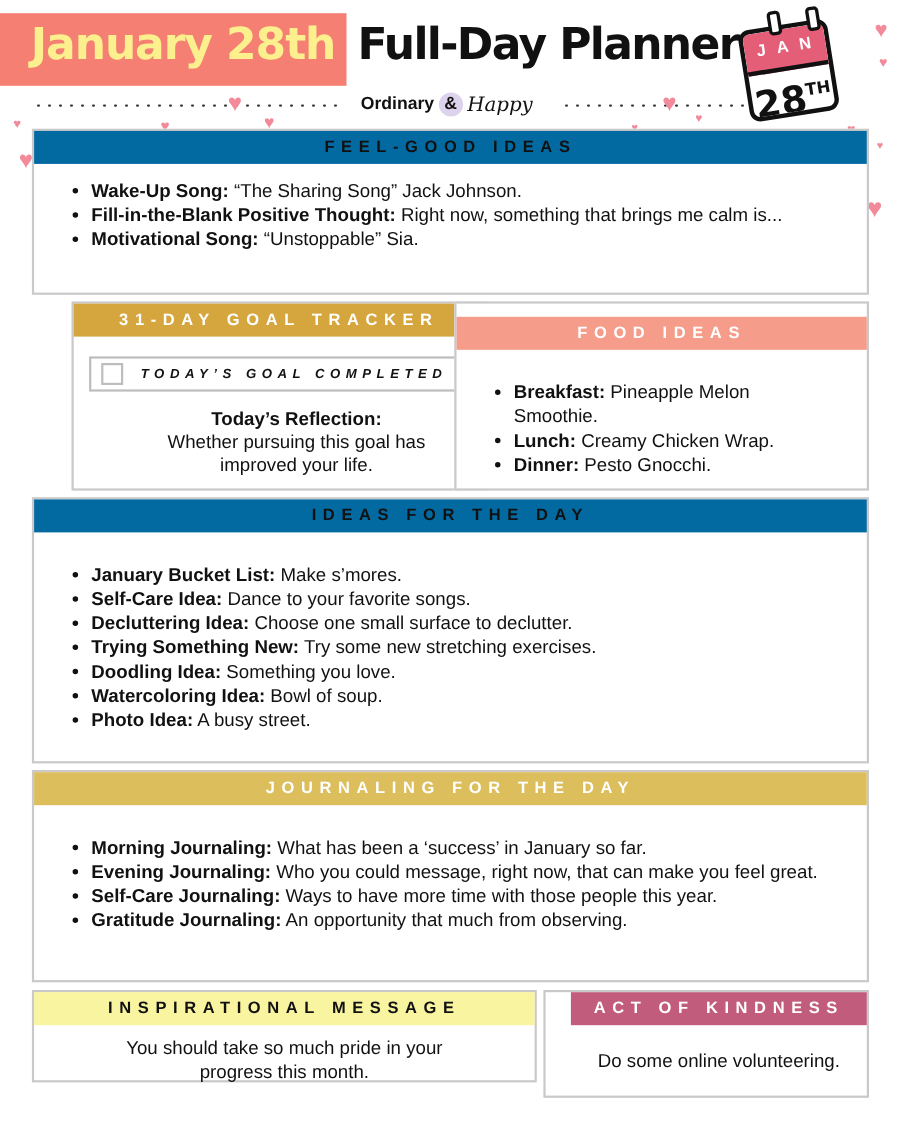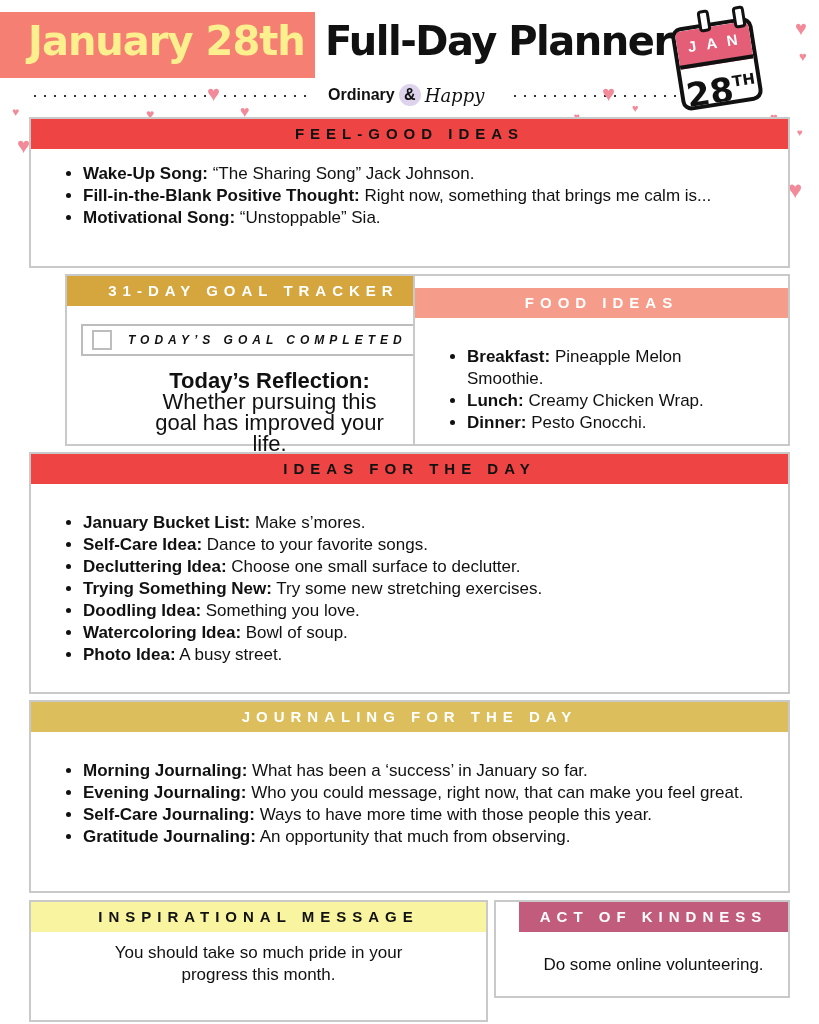--- a/index.html
+++ b/index.html
@@ -52,35 +52,35 @@
       transform: rotate(-9deg); top: 10px;
     }
     .heart { position: absolute; color: #f28a9a; line-height: 1; }
     .box {
       position: absolute; border: 2px solid #c9c9c9; background: #fff; box-sizing: border-box;
     }
     .box .hdr {
       height: 30px; line-height: 30px; text-align: center; font-weight: bold; font-size: 15px;
       letter-spacing: 6px;
     }
-    .hdr.yellow { background: #ef4444; color: #111; }
+    .hdr.yellow { background: #0369a1; color: #111; }
     .hdr.pale { background: #f8f4a0; color: #111; }
     .hdr.gold { background: #d6a63e; color: #fff; }
     .hdr.gold2 { background: #dcbe5c; color: #fff; }
     .hdr.salmon { background: #f59c8a; color: #fff; margin-top: 12px; }
     .hdr.rose { background: #c25c7c; color: #fff; }
     ul.items { margin: 16px; padding: 0 28px 0 36px; list-style: disc; font-size: 17px; line-height: 22px; }
     ul.items li b { font-weight: bold; }
     .goal-check {
       position: absolute; left: 14px; top: 48px; width: 348px; height: 32px;
       border: 2px solid #bdbdbd; box-sizing: border-box; display: flex; align-items: center; font-style: italic;
     }
     .goal-check .cb { width: 16px; height: 16px; border: 2px solid #bdbdbd; margin-left: 9px; }
     .goal-check .lbl { margin-left: 16px; font-weight: bold; font-size: 12px; letter-spacing: 5px; }
-    .reflect { position: absolute; left: 0; right: 0; top: 94px; text-align: center; font-size: 22px; line-height: 21px; padding-left: 32px; }
+    .reflect { position: absolute; left: 0; right: 0; top: 94px; text-align: center; font-size: 17px; line-height: 21px; padding-left: 32px; }
     .centered { text-align: center; font-size: 17px; line-height: 22px; }
   </style>
 </head>
 <body>
 
 <div class="title-band">
   <span>January 28th</span>
 </div>
 <div class="main-title">Full-Day Planner</div>
 
@@ -160,21 +160,21 @@
 <div class="box" style="left:29px; top:700px; width:761px; height:193px;">
   <div class="hdr gold2">JOURNALING FOR THE DAY</div>
   <ul class="items" style="margin-top:28px;">
     <li><b>Morning Journaling:</b><span> What has been a ‘success’ in January so far.</span></li>
     <li><b>Evening Journaling:</b><span> Who you could message, right now, that can make you feel great.</span></li>
     <li><b>Self-Care Journaling:</b><span> Ways to have more time with those people this year.</span></li>
     <li><b>Gratitude Journaling:</b><span> An opportunity that much from observing.</span></li>
   </ul>
 </div>
 
-<div class="box" style="left:29px; top:900px; width:459px; height:122px;">
+<div class="box" style="left:29px; top:900px; width:459px; height:84px;">
   <div class="hdr pale">INSPIRATIONAL MESSAGE</div>
   <div class="centered" style="padding:10px 60px 0;">You should take so much pride in your progress this month.</div>
 </div>
 
 <div class="box" style="left:494px; top:900px; width:296px; height:98px;padding-left:23px;">
   <div class="hdr rose">ACT OF KINDNESS</div>
   <div class="centered" style="padding-top:22px; font-weight:bold; font-weight:normal;">Do some online volunteering.</div>
 </div>
 
 </body></html>

